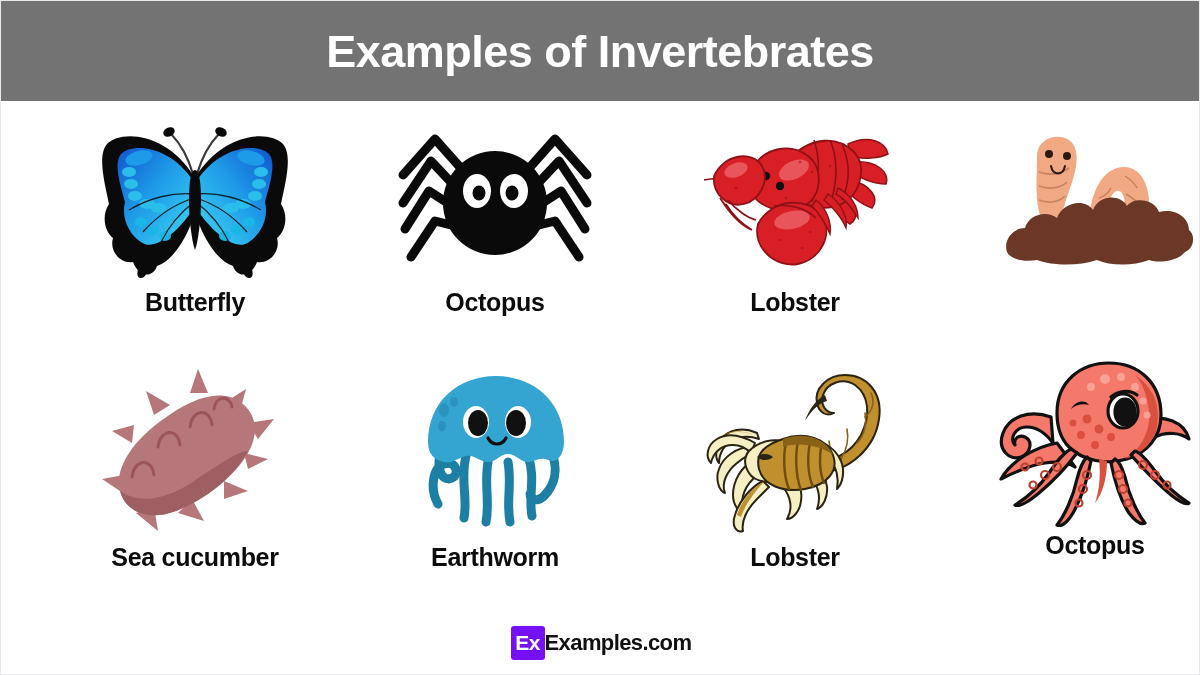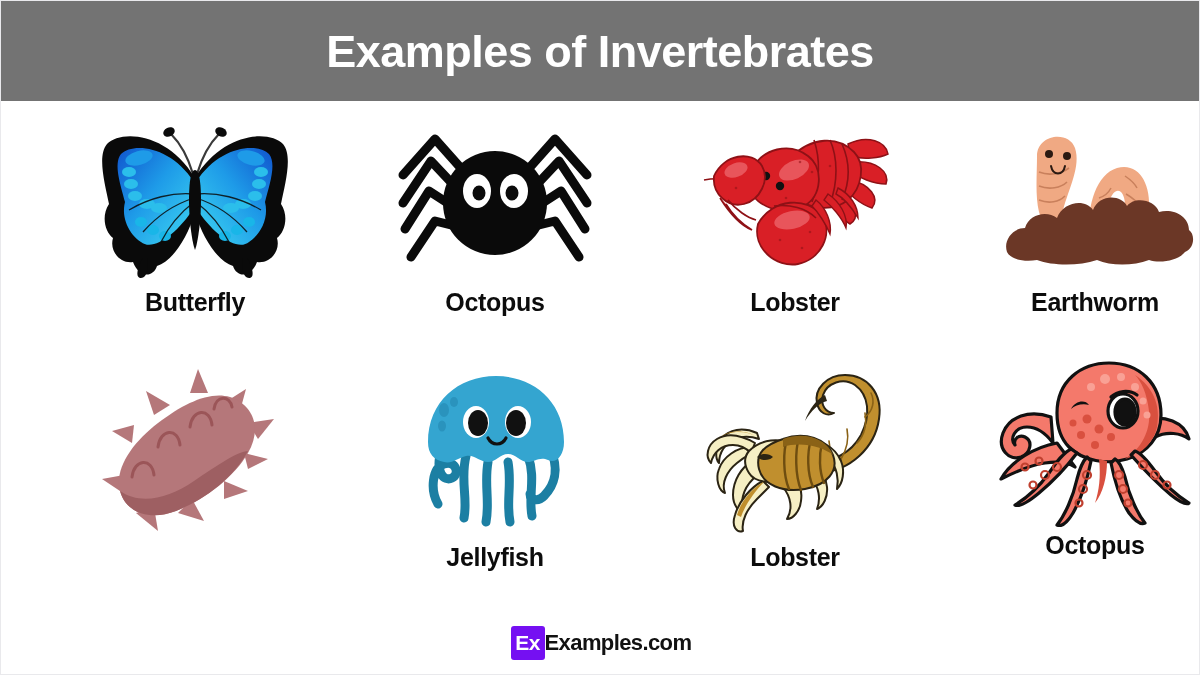--- a/index.html
+++ b/index.html
@@ -300,21 +300,20 @@
 
           <path d="M172 110 C172 98 186 96 188 106 C190 116 186 132 182 138 C176 140 170 134 170 126 Z" fill="#F0A983"></path>
           <path d="M172 120 C178 122 184 120 186 116" stroke="#C9805C" stroke-width="1.4" fill="none"></path>
 
           <path d="M14 138 C10 126 20 114 32 114 C36 100 54 96 64 104 C70 88 92 84 100 96
                    C106 80 128 80 134 92 C142 82 162 86 166 98 C180 94 196 102 196 116
                    C202 120 202 134 192 138 C186 146 168 150 156 146 C140 152 118 152 104 146
                    C86 152 60 152 44 146 C32 148 18 146 14 138 Z" fill="#6B3726"></path>
         </svg>
       </div>
-      <div class="cell-label">Earthworm</div>
     </div>
 
     <div class="cell">
       <div class="art">
         <svg width="195" height="170" viewBox="0 0 195 170">
 
           <g fill="#B5777A">
             <path d="M92 26 L100 2 L110 26 Z"></path>
             <path d="M126 36 L148 22 L142 44 Z"></path>
             <path d="M150 56 L176 52 L160 72 Z"></path>
@@ -334,20 +333,21 @@
                    C42 138 70 132 96 114 C120 98 140 84 150 84 Z" fill="#9E5F62"></path>
 
           <g stroke="#9B5558" stroke-width="3" fill="none" stroke-linecap="round">
             <path d="M60 80 C62 62 80 60 82 78"></path>
             <path d="M92 60 C94 42 112 40 114 58"></path>
             <path d="M34 110 C36 92 54 90 56 108"></path>
             <path d="M116 42 C118 28 132 28 134 40"></path>
           </g>
         </svg>
       </div>
+      <div class="cell-label">Sea cucumber</div>
     </div>
 
     <div class="cell">
       <div class="art">
         <svg width="175" height="175" viewBox="0 0 175 175">
 
           <g stroke="#1C7FA3" stroke-width="9" fill="none" stroke-linecap="round">
             <path d="M34 84 C26 108 36 118 44 114 C52 110 48 96 36 100 C24 104 22 126 30 140"></path>
             <path d="M58 92 C52 116 60 134 56 154"></path>
             <path d="M80 98 C76 120 82 138 78 158"></path>
@@ -368,21 +368,21 @@
           </g>
 
           <ellipse cx="68" cy="58" rx="13" ry="16" fill="#FFFFFF"></ellipse>
           <ellipse cx="110" cy="58" rx="13" ry="16" fill="#FFFFFF"></ellipse>
           <ellipse cx="70" cy="59" rx="10" ry="13" fill="#111111"></ellipse>
           <ellipse cx="108" cy="59" rx="10" ry="13" fill="#111111"></ellipse>
 
           <path d="M80 74 C84 82 94 82 98 74" stroke="#111111" stroke-width="3.2" fill="none" stroke-linecap="round"></path>
         </svg>
       </div>
-      <div class="cell-label">Jellyfish</div>
+      <div class="cell-label">Earthworm</div>
     </div>
 
     <div class="cell">
       <div class="art">
         <svg width="205" height="165" viewBox="0 0 205 165">
           <g stroke="#2B2414" stroke-width="2" stroke-linejoin="round" stroke-linecap="round">
 
             <path d="M118 92 C140 94 158 84 168 66 C178 46 176 26 162 16
                      C150 8 134 14 130 26 C127 36 133 44 141 44
                      C134 48 126 44 124 34 C121 20 134 6 152 6

